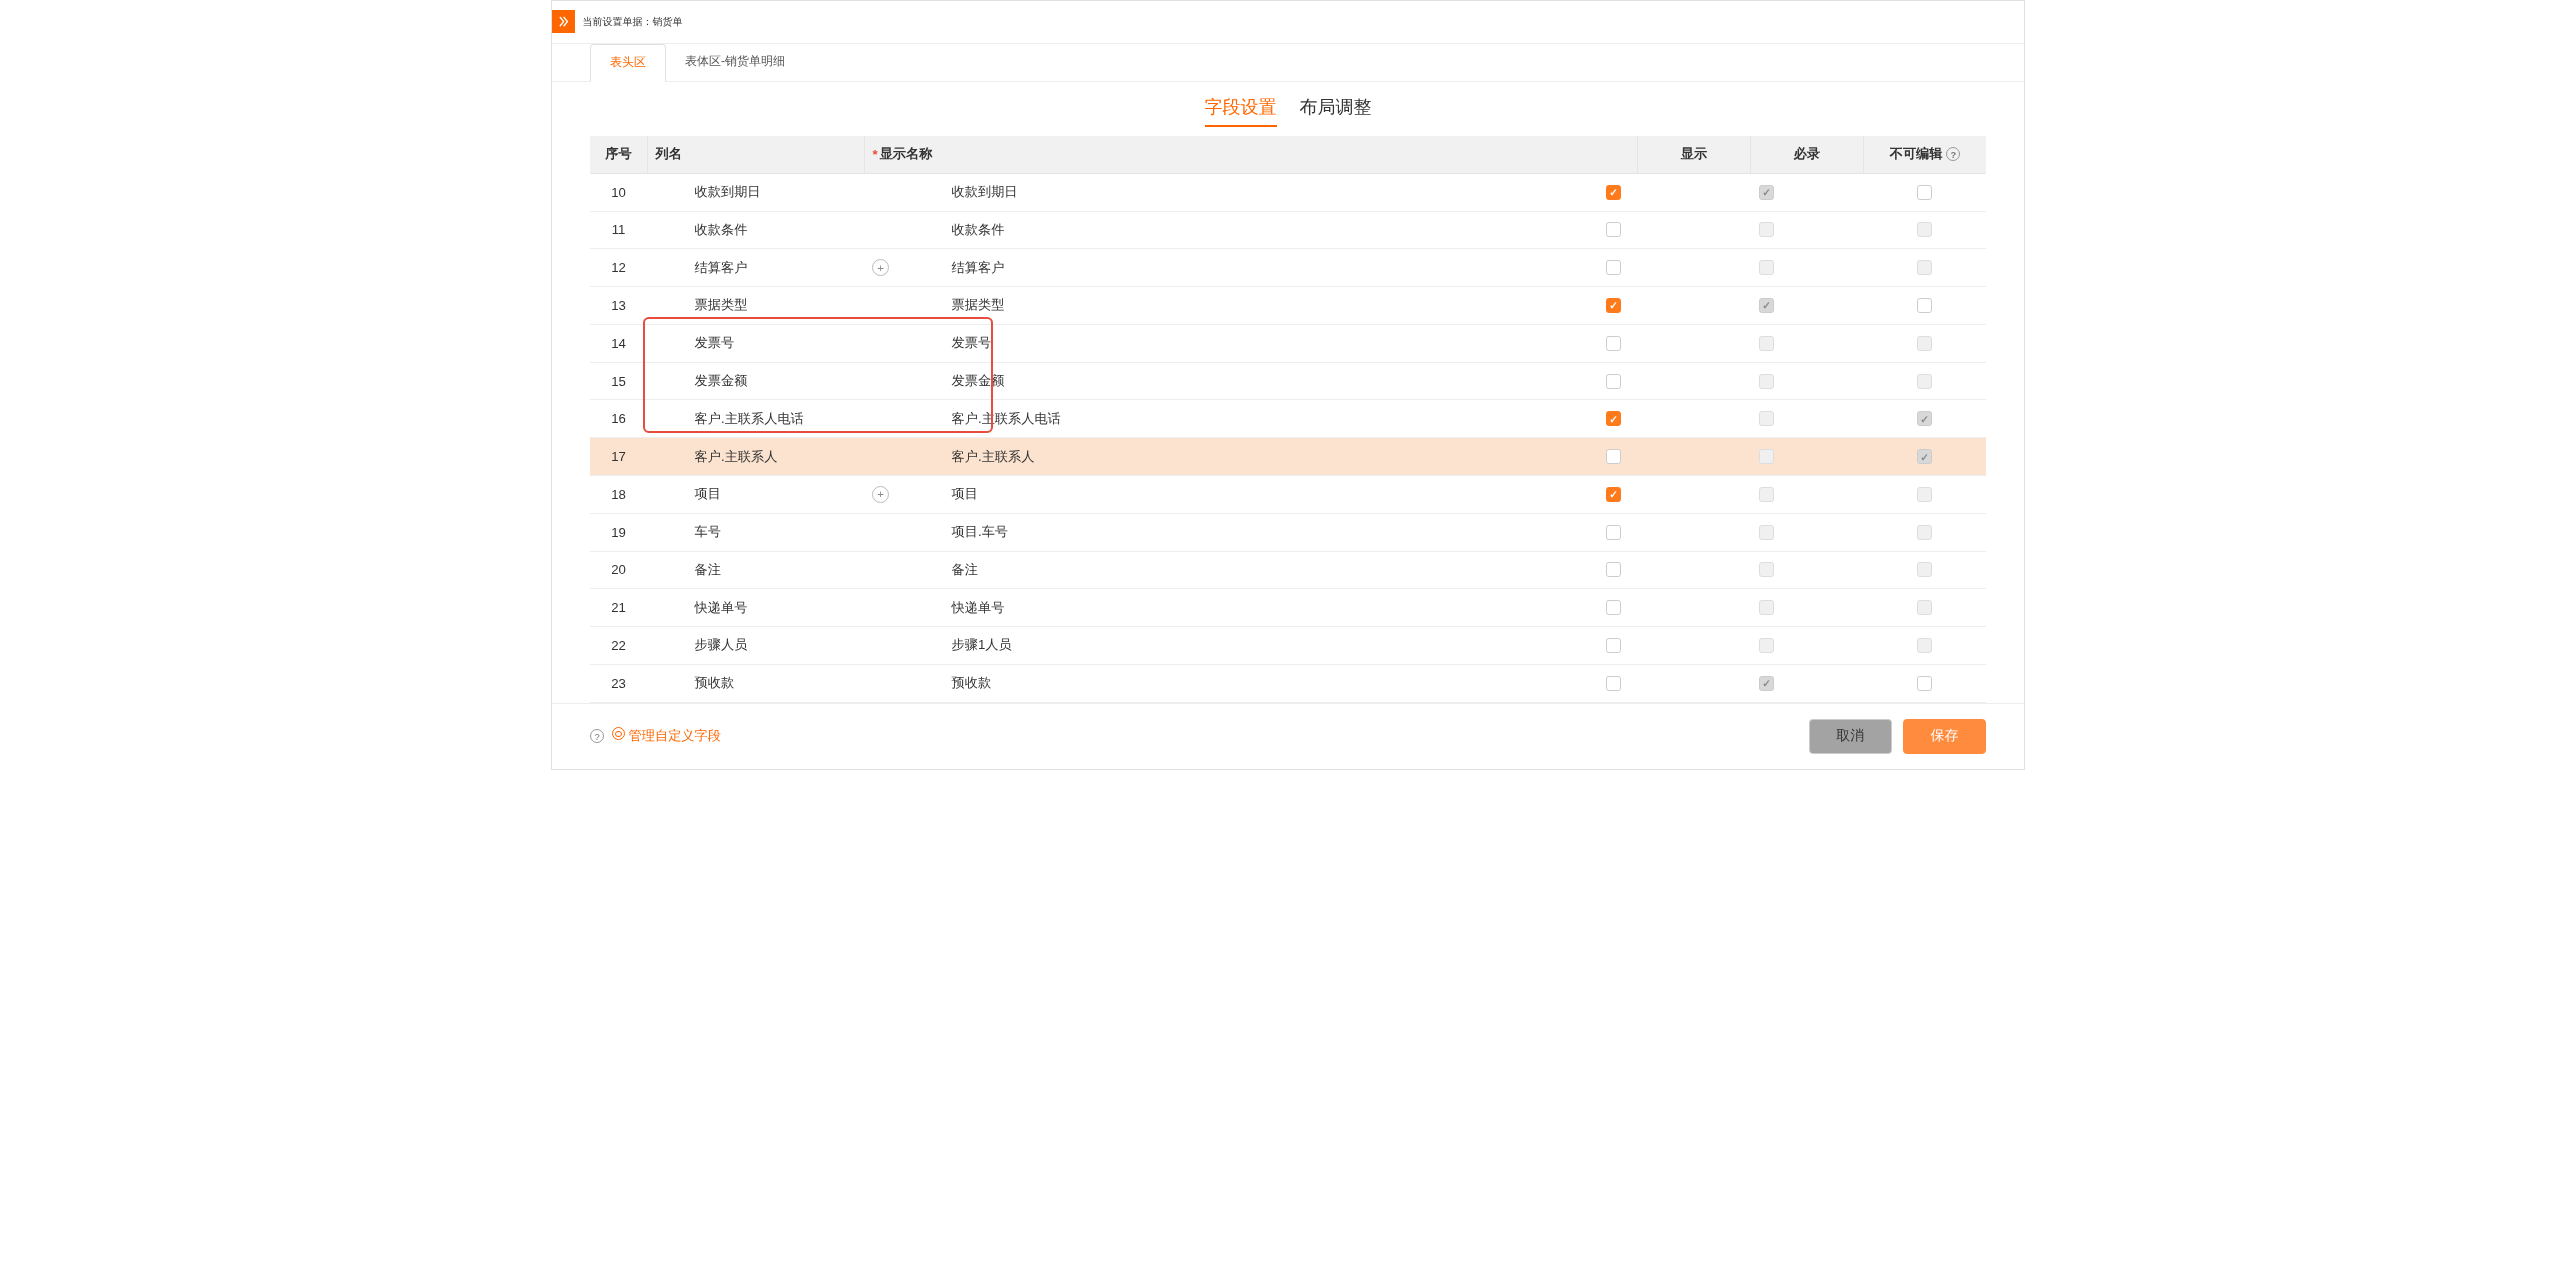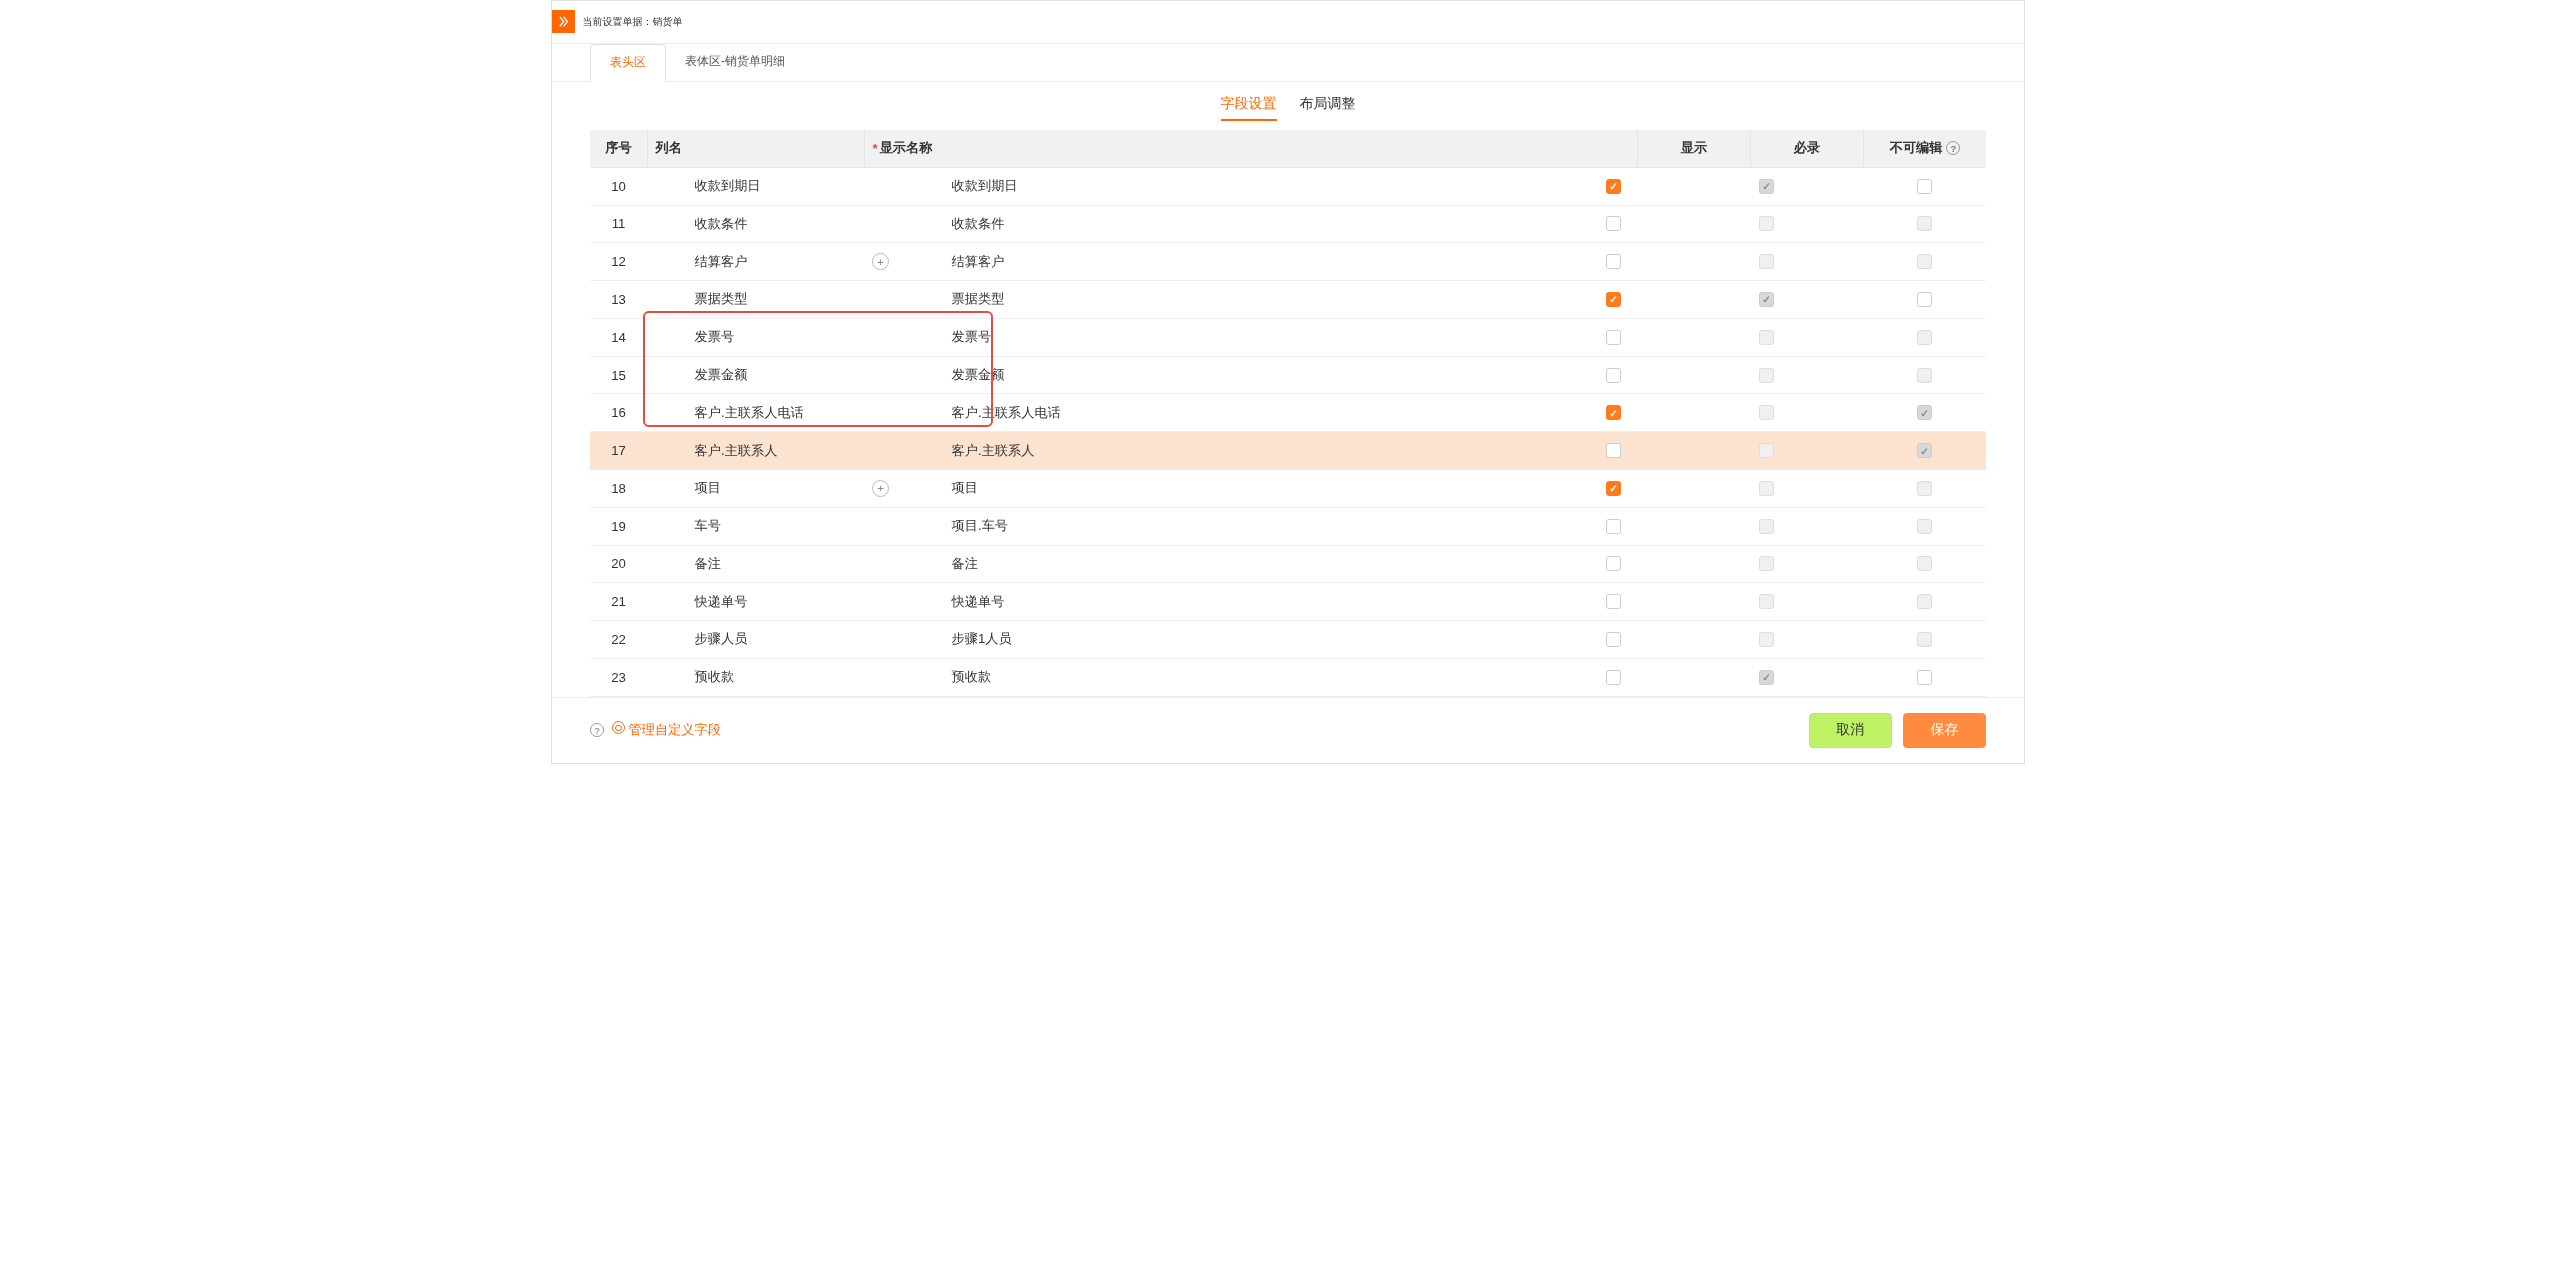--- a/index.html
+++ b/index.html
@@ -8,21 +8,21 @@
 
 .top-bar { display: flex; align-items: center; padding: 9.4px 0; border-bottom: 0.9px solid #eee; }
 .expand-btn { width: 23px; height: 23px; background: #ff6600; color: #fff; display: flex; align-items: center; justify-content: center; margin-right: 7.6px; cursor: pointer; }
 .top-title { font-size: 10px; }
 
 .tabs-row { display: flex; padding: 0 38px; }
 .tab { padding: 9.4px 19px; cursor: pointer; font-size: 12px; color: #555; }
 .tab.active { color: #ff6600; border: 0.9px solid #e0e0e0; border-bottom: 0.9px solid #fff; border-radius: 3.8px 3.8px 0 0; margin-bottom: -0.9px; background: #fff; }
 
 .subtabs-row { display: flex; justify-content: center; gap: 23px; padding: 13.2px 0 9.4px 0; border-top: 0.9px solid #eee; }
-.subtab { font-size: 14px; cursor: pointer; padding-bottom: 5.7px; }
+.subtab { font-size: 18px; cursor: pointer; padding-bottom: 5.7px; }
 .subtab.active { color: #ff6600; border-bottom: 2.8px solid #ff6600; }
 
 .table-wrap { padding: 0 38px 0 38px; position: relative; }
 .thead-row { display: flex; background: #f1f1f1; border-bottom: 0.9px solid #e5e5e5; font-weight: 600; }
 .th, .td { padding: 9.4px 7.6px; display: flex; align-items: center; }
 .col-num { width: 57px; justify-content: center; }
 .col-name { width: 217px; border-left: 0.9px solid #e5e5e5; }
 .col-disp { flex: 1; border-left: 0.9px solid #e5e5e5; }
 .col-show { width: 113px; justify-content: center; border-left: 0.9px solid #e5e5e5; }
 .col-req { width: 113px; justify-content: center; border-left: 0.9px solid #e5e5e5; }
@@ -46,21 +46,21 @@
 
 .callout-box { position: absolute; border: 2.8px solid #e74c3c; border-radius: 5.7px; pointer-events: none; }
 
 .footer-bar { display: flex; align-items: center; justify-content: space-between; padding: 15px 38px; border-top: 0.9px solid #eee; background: #fff; }
 .footer-left { display: flex; align-items: center; gap: 7.6px; }
 .mgmt-link { color: #ff6600; cursor: pointer; display: flex; align-items: flex-start; gap: 3.8px; }
 .gear-icon { width: 13.2px; height: 13.2px; border: 1.4px solid #ff6600; border-radius: 50%; display: inline-block; position: relative; }
 .gear-icon::after { content: ""; position: absolute; width: 4.7px; height: 4.7px; border: 1.4px solid #ff6600; border-radius: 50%; top: 2.4px; left: 2.4px; }
 .footer-right { display: flex; gap: 11.3px; }
 .btn { padding: 7.6px 26.5px; border-radius: 3.8px; font-size: 14px; cursor: pointer; border: 0.9px solid; }
-.btn-cancel { background: #bef264; border-color: #ccc; color: #333; }
+.btn-cancel { background: #a3a3a3; border-color: #ccc; color: #333; }
 .btn-save { background: #ff8c3e; border-color: #ff8c3e; color: #fff; }
 </style>
 </head>
 <body>
 
 <div class="container">
   <div class="top-bar">
     <div class="expand-btn">
       <svg width="13.2" height="13.2" viewBox="0 0 14 14">
           <path d="M3 2l4 5-4 5M7 2l4 5-4 5" stroke="#fff" stroke-width="1.5" fill="none"></path>

